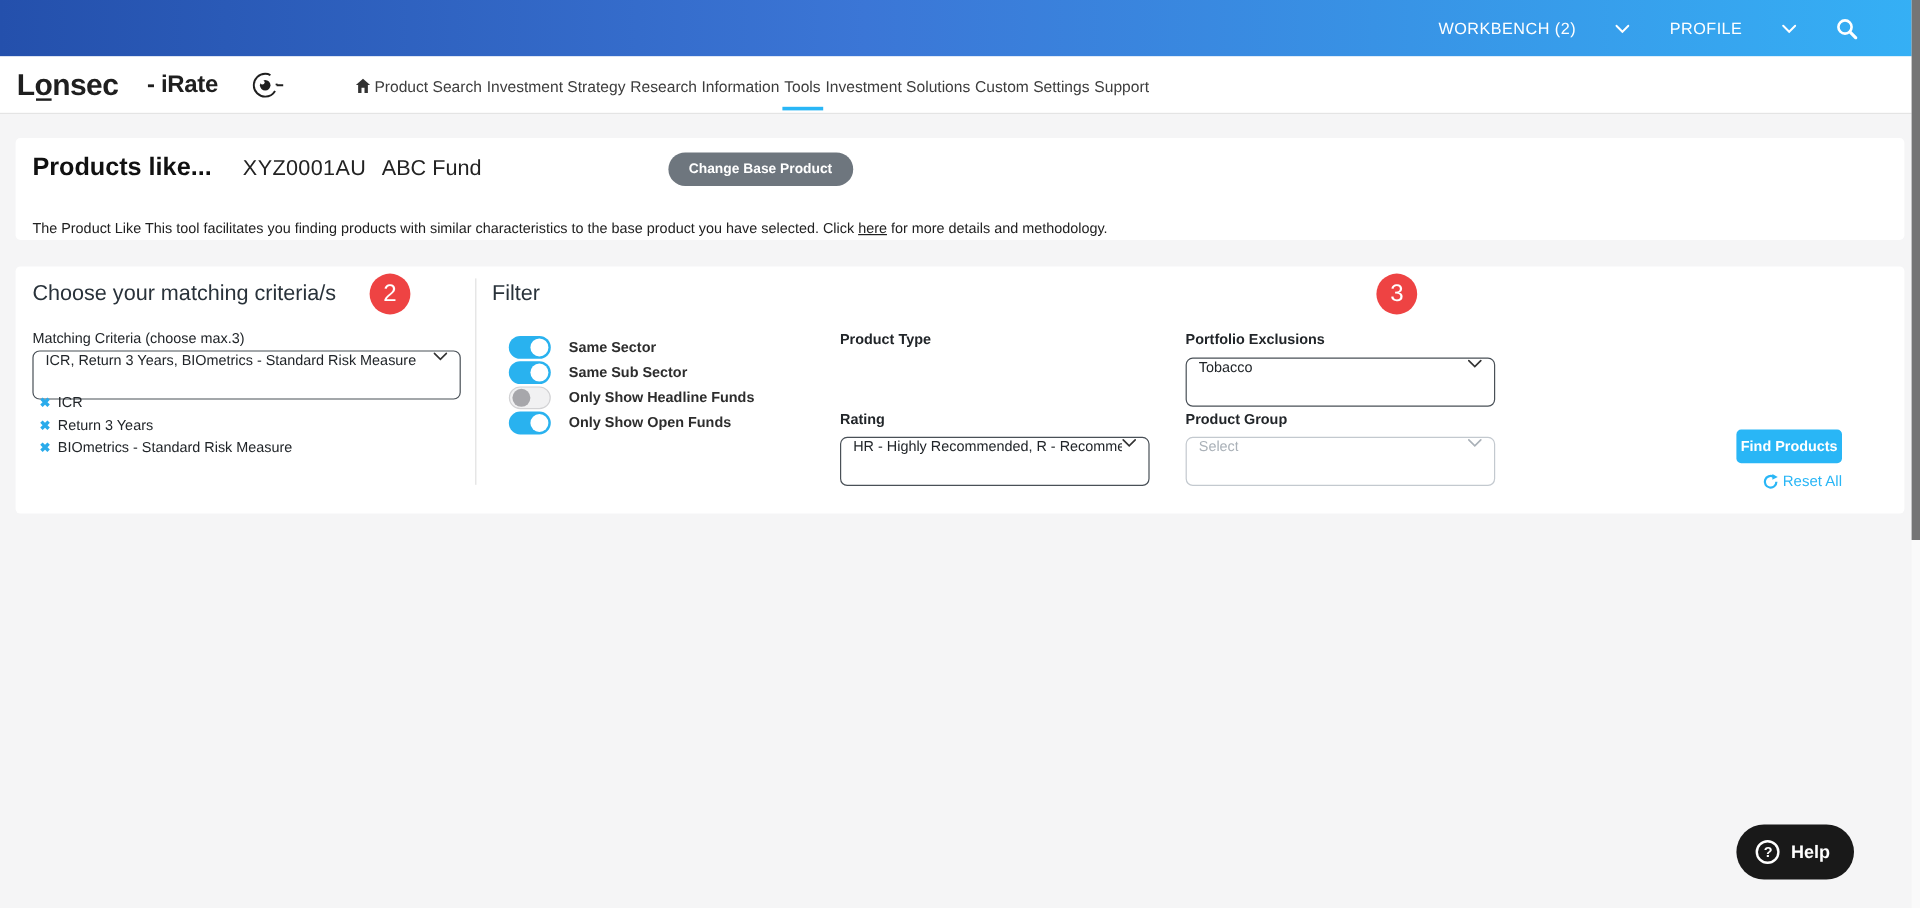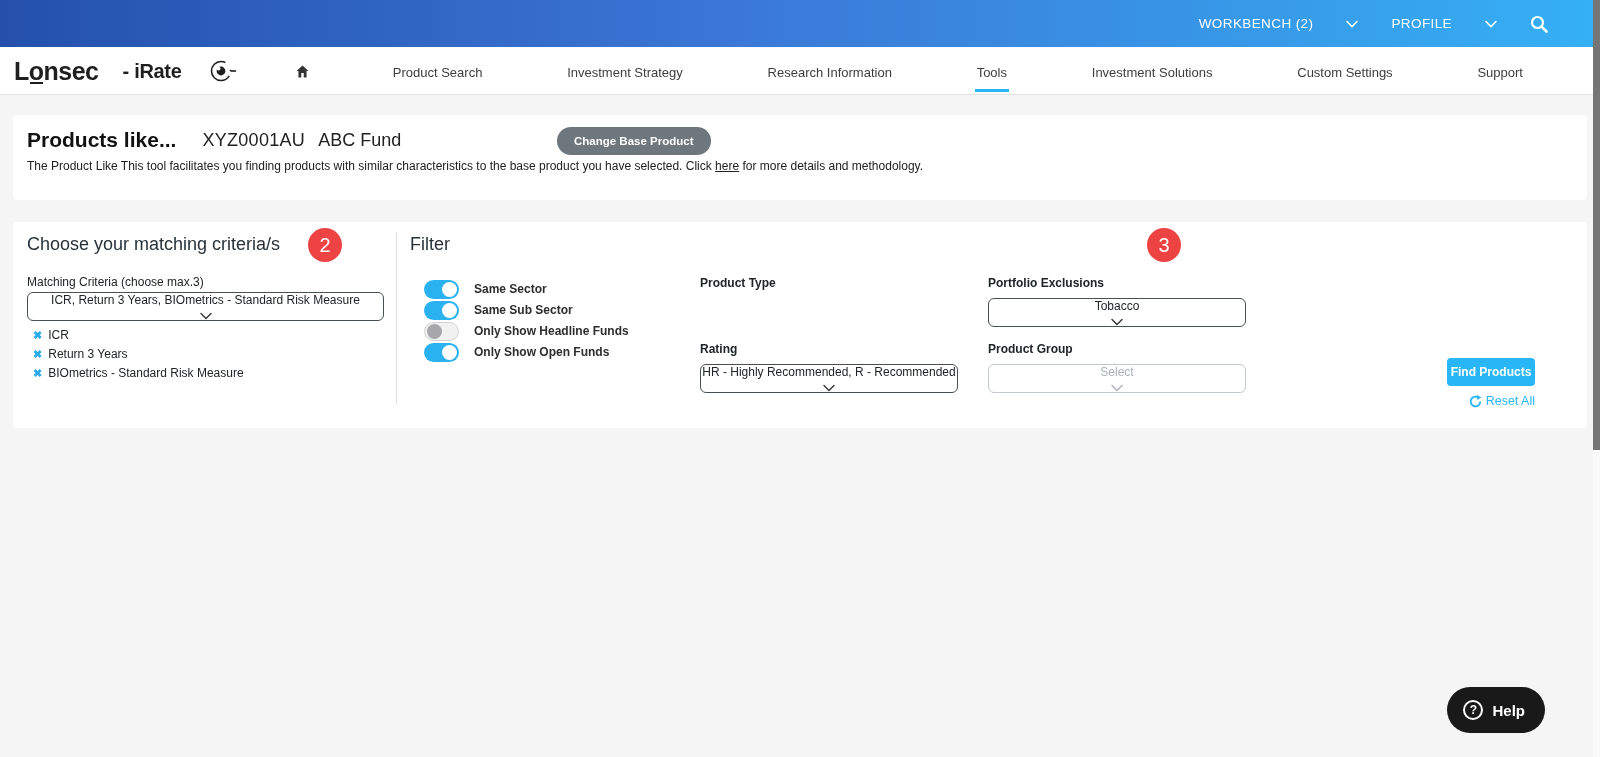--- a/index.html
+++ b/index.html
@@ -19,51 +19,51 @@
   .navbar { position:absolute; left:0; top:47px; width:1600px; height:48px;
             background:#fff; border-bottom:1px solid #e4e4e4; }
   .brand { position:absolute; left:14px; top:0; height:48px; display:flex;
            align-items:center; gap:18px; color:#1f1f1f; }
   .brand-name { font-size:25px; font-weight:600; letter-spacing:-.5px; position:relative; }
   .brand-name::after { content:""; position:absolute; left:16px; bottom:2px;
                        width:13px; height:2px; background:#1f1f1f; }
   .brand-suffix { font-size:20px; font-weight:700; margin-left:6px; letter-spacing:-.3px; }
   .brand-icon { margin-left:6px; }
   .nav-items { position:absolute; left:295px; right:75px; top:0; height:48px;
-               display:flex; align-items:center; justify-content:space-between; }
+               display:flex; align-items:center; }
   .nav-item { font-size:13px; color:#3d3d3d; cursor:pointer; padding:15px 2px 12px 2px; }
   .nav-item.active { border-bottom:3px solid #29b6f6; padding-bottom:9px; }
   .home-svg { width:15px; height:15px; fill:#333; display:block; }
 
   
   .panel { position:absolute; left:13px; width:1574px; background:#fff; border-radius:4px; }
   .panel-header { top:115px; height:85px; }
   .panel-criteria { top:222px; height:206px; }
 
   
   .title-row { position:absolute; left:14px; top:13px; display:flex; align-items:center; }
   .page-title { font-size:21px; font-weight:700; color:#111; }
   .product-code { font-size:18px; color:#222; margin-left:26px; letter-spacing:.3px; }
   .product-name { font-size:18px; color:#222; margin-left:13px; }
   .change-btn { position:absolute; left:544px; top:12px; height:28px; padding:0 17px;
                 background:#6e767e; border:none; border-radius:14px; color:#fff;
                 font-size:11.5px; font-weight:700; font-family:inherit; cursor:pointer; }
-  .desc { position:absolute; left:14px; top:44px; font-size:12px; color:#212121;text-align:center; }
+  .desc { position:absolute; left:14px; top:68px; font-size:12px; color:#212121;text-align:center; }
   .desc a { color:#212121; cursor:pointer; }
 
   
   .section-title { position:absolute; font-size:18px; color:#29323a; }
   .badge { position:absolute; width:34px; height:34px; border-radius:50%;
            background:#ee4343; color:#fff; font-size:20px; display:flex;
            align-items:center; justify-content:center; }
   .field-label { font-size:12px; color:#212529; }
   .field-label.bold { font-weight:700; }
-  .select { height:29px; border:1px solid #495057; border-radius:6px; background:#fff;
-            display:flex; align-items:center; justify-content:space-between;
-            padding:0 10px; font-size:12px; color:#212529; cursor:pointer;flex-direction:column; }
+  .select { height:41px; border:1px solid #495057; border-radius:6px; background:#fff;
+            display:flex; justify-content:space-between;
+            padding:0 10px; font-size:12px; color:#212529; cursor:pointer; }
   .select .chev-dark { width:12px; height:8px; stroke:#333; flex:none; }
   .select.muted { border-color:#c3c9cf; color:#aab1b8; }
   .select.muted .chev-dark { stroke:#aab1b8; }
   .select span { white-space:nowrap; overflow:hidden; }
 
   .matching-select { position:absolute; left:14px; top:70px; width:357px; }
   .tags { position:absolute; left:20px; top:106px; display:flex; flex-direction:column; gap:5px; }
   .tag { display:flex; align-items:center; font-size:12px; color:#212529; }
   .tag .x { color:#2aabeb; font-size:11px; font-weight:700; margin-right:6px; cursor:pointer; }
 

